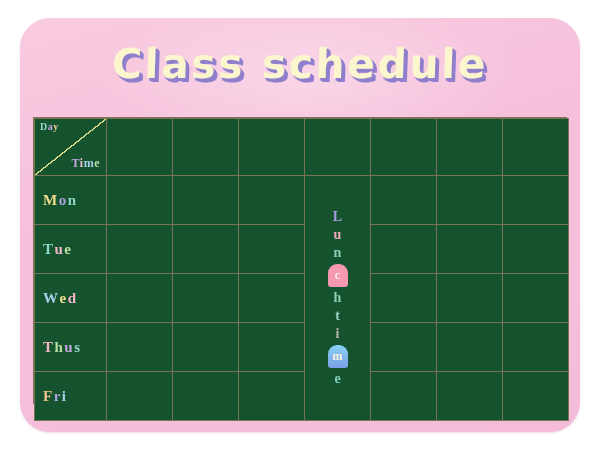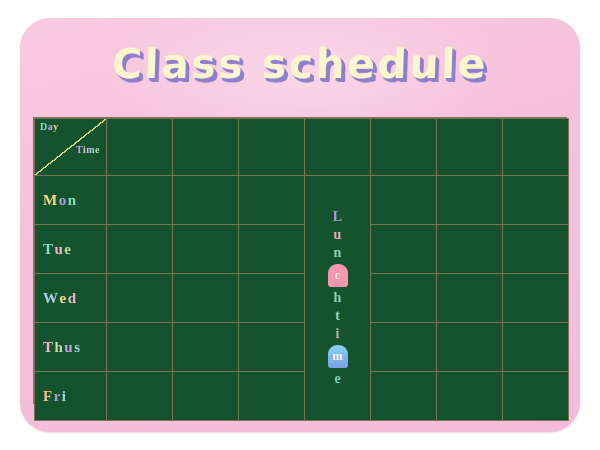--- a/index.html
+++ b/index.html
@@ -85,22 +85,22 @@
       rgba(245,238,150,.85) calc(50% + 0.7px),
       rgba(0,0,0,0) calc(50% + 0.7px));
     pointer-events:none;
   }
   .hdr .day-lbl{
     position:absolute;left:5px;top:2px;
     font-size:10px;font-weight:bold;
     letter-spacing:.5px;
   }
   .hdr .time-lbl{
-    position:absolute;right:6px;bottom:20px;
-    font-size:10px;font-weight:bold;
+    position:absolute;right:6px;bottom:4px;
+    font-size:12px;font-weight:bold;
     letter-spacing:.5px;
   }
   .hdr .day-lbl .l1{color:#8fd8c8;}
   .hdr .day-lbl .l2{color:#c9a7e0;}
   .hdr .day-lbl .l3{color:#f3c8a0;}
   .hdr .time-lbl .t1{color:#c3a8de;}
   .hdr .time-lbl .t2{color:#f2bcd0;}
   .hdr .time-lbl .t3{color:#a8cfe8;}
   .hdr .time-lbl .t4{color:#bfd9a8;}
 

